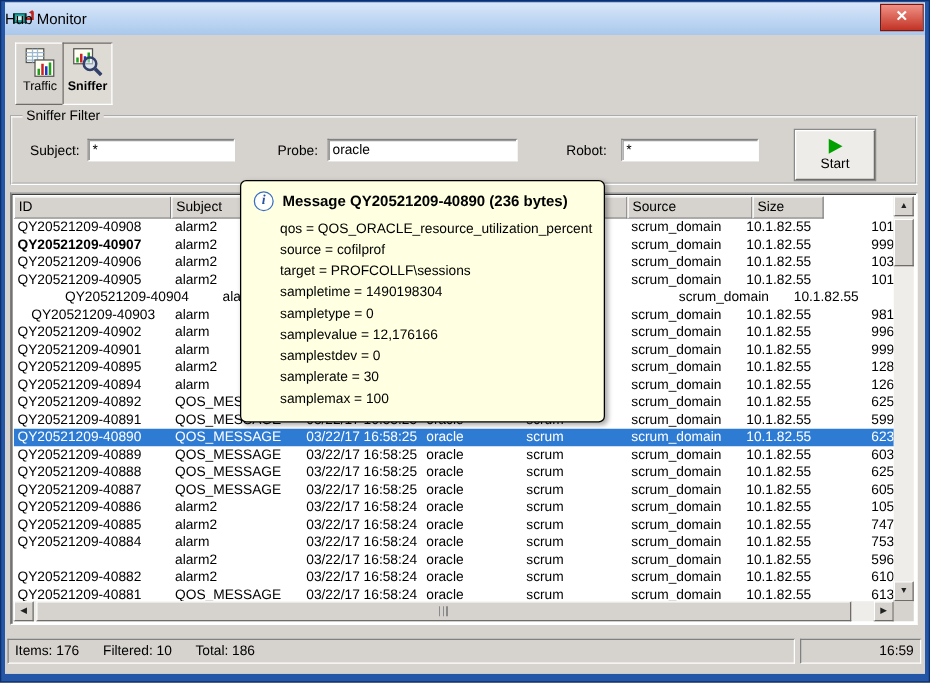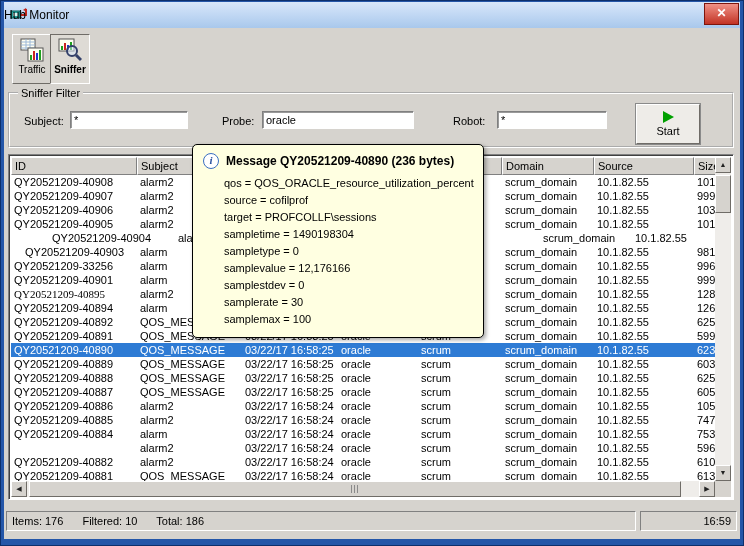--- a/index.html
+++ b/index.html
@@ -155,37 +155,36 @@
         </div>
       </div>
 
       <div class="listview">
         <div class="lv-header" id="lv-header">
             <div class="hcell" style="width: 126px;">ID</div>
             <div class="hcell" style="width: 105px;">Subject</div>
             <div class="hcell" style="width: 96px;"></div>
             <div class="hcell" style="width: 80px;"></div>
             <div class="hcell" style="width: 84px;"></div>
-            <div class="hcell" style="width: 92px;">Domain</div>
             <div class="hcell" style="width: 100px;">Source</div>
             <div class="hcell" style="width: 57px;">Size</div>
           </div>
         <div class="lv-body" id="lv-body">
             <div class="lrow">
               <div class="lcell" style="width: 126px;">QY20521209-40908</div>
               <div class="lcell" style="width: 105px;">alarm2</div>
               <div class="lcell" style="width: 96px;"></div>
               <div class="lcell" style="width: 80px;"></div>
               <div class="lcell" style="width: 84px;"></div>
               <div class="lcell" style="width: 92px;">scrum_domain</div>
               <div class="lcell" style="width: 100px;">10.1.82.55</div>
               <div class="lcell" style="width: 57px;">101</div>
             </div>
             <div class="lrow">
-              <div class="lcell" style="width: 126px;">QY20521209-40907</div>
+              <div class="lcell" style="width: 126px; font-weight: bold;">QY20521209-40907</div>
               <div class="lcell" style="width: 105px;">alarm2</div>
               <div class="lcell" style="width: 96px;"></div>
               <div class="lcell" style="width: 80px;"></div>
               <div class="lcell" style="width: 84px;"></div>
               <div class="lcell" style="width: 92px;">scrum_domain</div>
               <div class="lcell" style="width: 100px;">10.1.82.55</div>
               <div class="lcell" style="width: 57px;">999</div>
             </div>
             <div class="lrow">
               <div class="lcell" style="width: 126px;">QY20521209-40906</div>
@@ -221,41 +220,41 @@
               <div class="lcell" style="width: 126px; padding-left: 14px;">QY20521209-40903</div>
               <div class="lcell" style="width: 105px;">alarm</div>
               <div class="lcell" style="width: 96px;"></div>
               <div class="lcell" style="width: 80px;"></div>
               <div class="lcell" style="width: 84px;"></div>
               <div class="lcell" style="width: 92px;">scrum_domain</div>
               <div class="lcell" style="width: 100px;">10.1.82.55</div>
               <div class="lcell" style="width: 57px;">981</div>
             </div>
             <div class="lrow">
-              <div class="lcell" style="width: 126px;">QY20521209-33256</div>
+              <div class="lcell" style="width: 126px;">QY20521209-40902</div>
               <div class="lcell" style="width: 105px;">alarm</div>
               <div class="lcell" style="width: 96px;"></div>
               <div class="lcell" style="width: 80px;"></div>
               <div class="lcell" style="width: 84px;"></div>
               <div class="lcell" style="width: 92px;">scrum_domain</div>
               <div class="lcell" style="width: 100px;">10.1.82.55</div>
               <div class="lcell" style="width: 57px;">996</div>
             </div>
             <div class="lrow">
               <div class="lcell" style="width: 126px;">QY20521209-40901</div>
               <div class="lcell" style="width: 105px;">alarm</div>
               <div class="lcell" style="width: 96px;"></div>
               <div class="lcell" style="width: 80px;"></div>
               <div class="lcell" style="width: 84px;"></div>
               <div class="lcell" style="width: 92px;">scrum_domain</div>
               <div class="lcell" style="width: 100px;">10.1.82.55</div>
               <div class="lcell" style="width: 57px;">999</div>
             </div>
             <div class="lrow">
-              <div class="lcell" style="width: 126px; font-family: Liberation Serif, serif;">QY20521209-40895</div>
+              <div class="lcell" style="width: 126px;">QY20521209-40895</div>
               <div class="lcell" style="width: 105px;">alarm2</div>
               <div class="lcell" style="width: 96px;"></div>
               <div class="lcell" style="width: 80px;"></div>
               <div class="lcell" style="width: 84px;"></div>
               <div class="lcell" style="width: 92px;">scrum_domain</div>
               <div class="lcell" style="width: 100px;">10.1.82.55</div>
               <div class="lcell" style="width: 57px;">128</div>
             </div>
             <div class="lrow">
               <div class="lcell" style="width: 126px;">QY20521209-40894</div>

